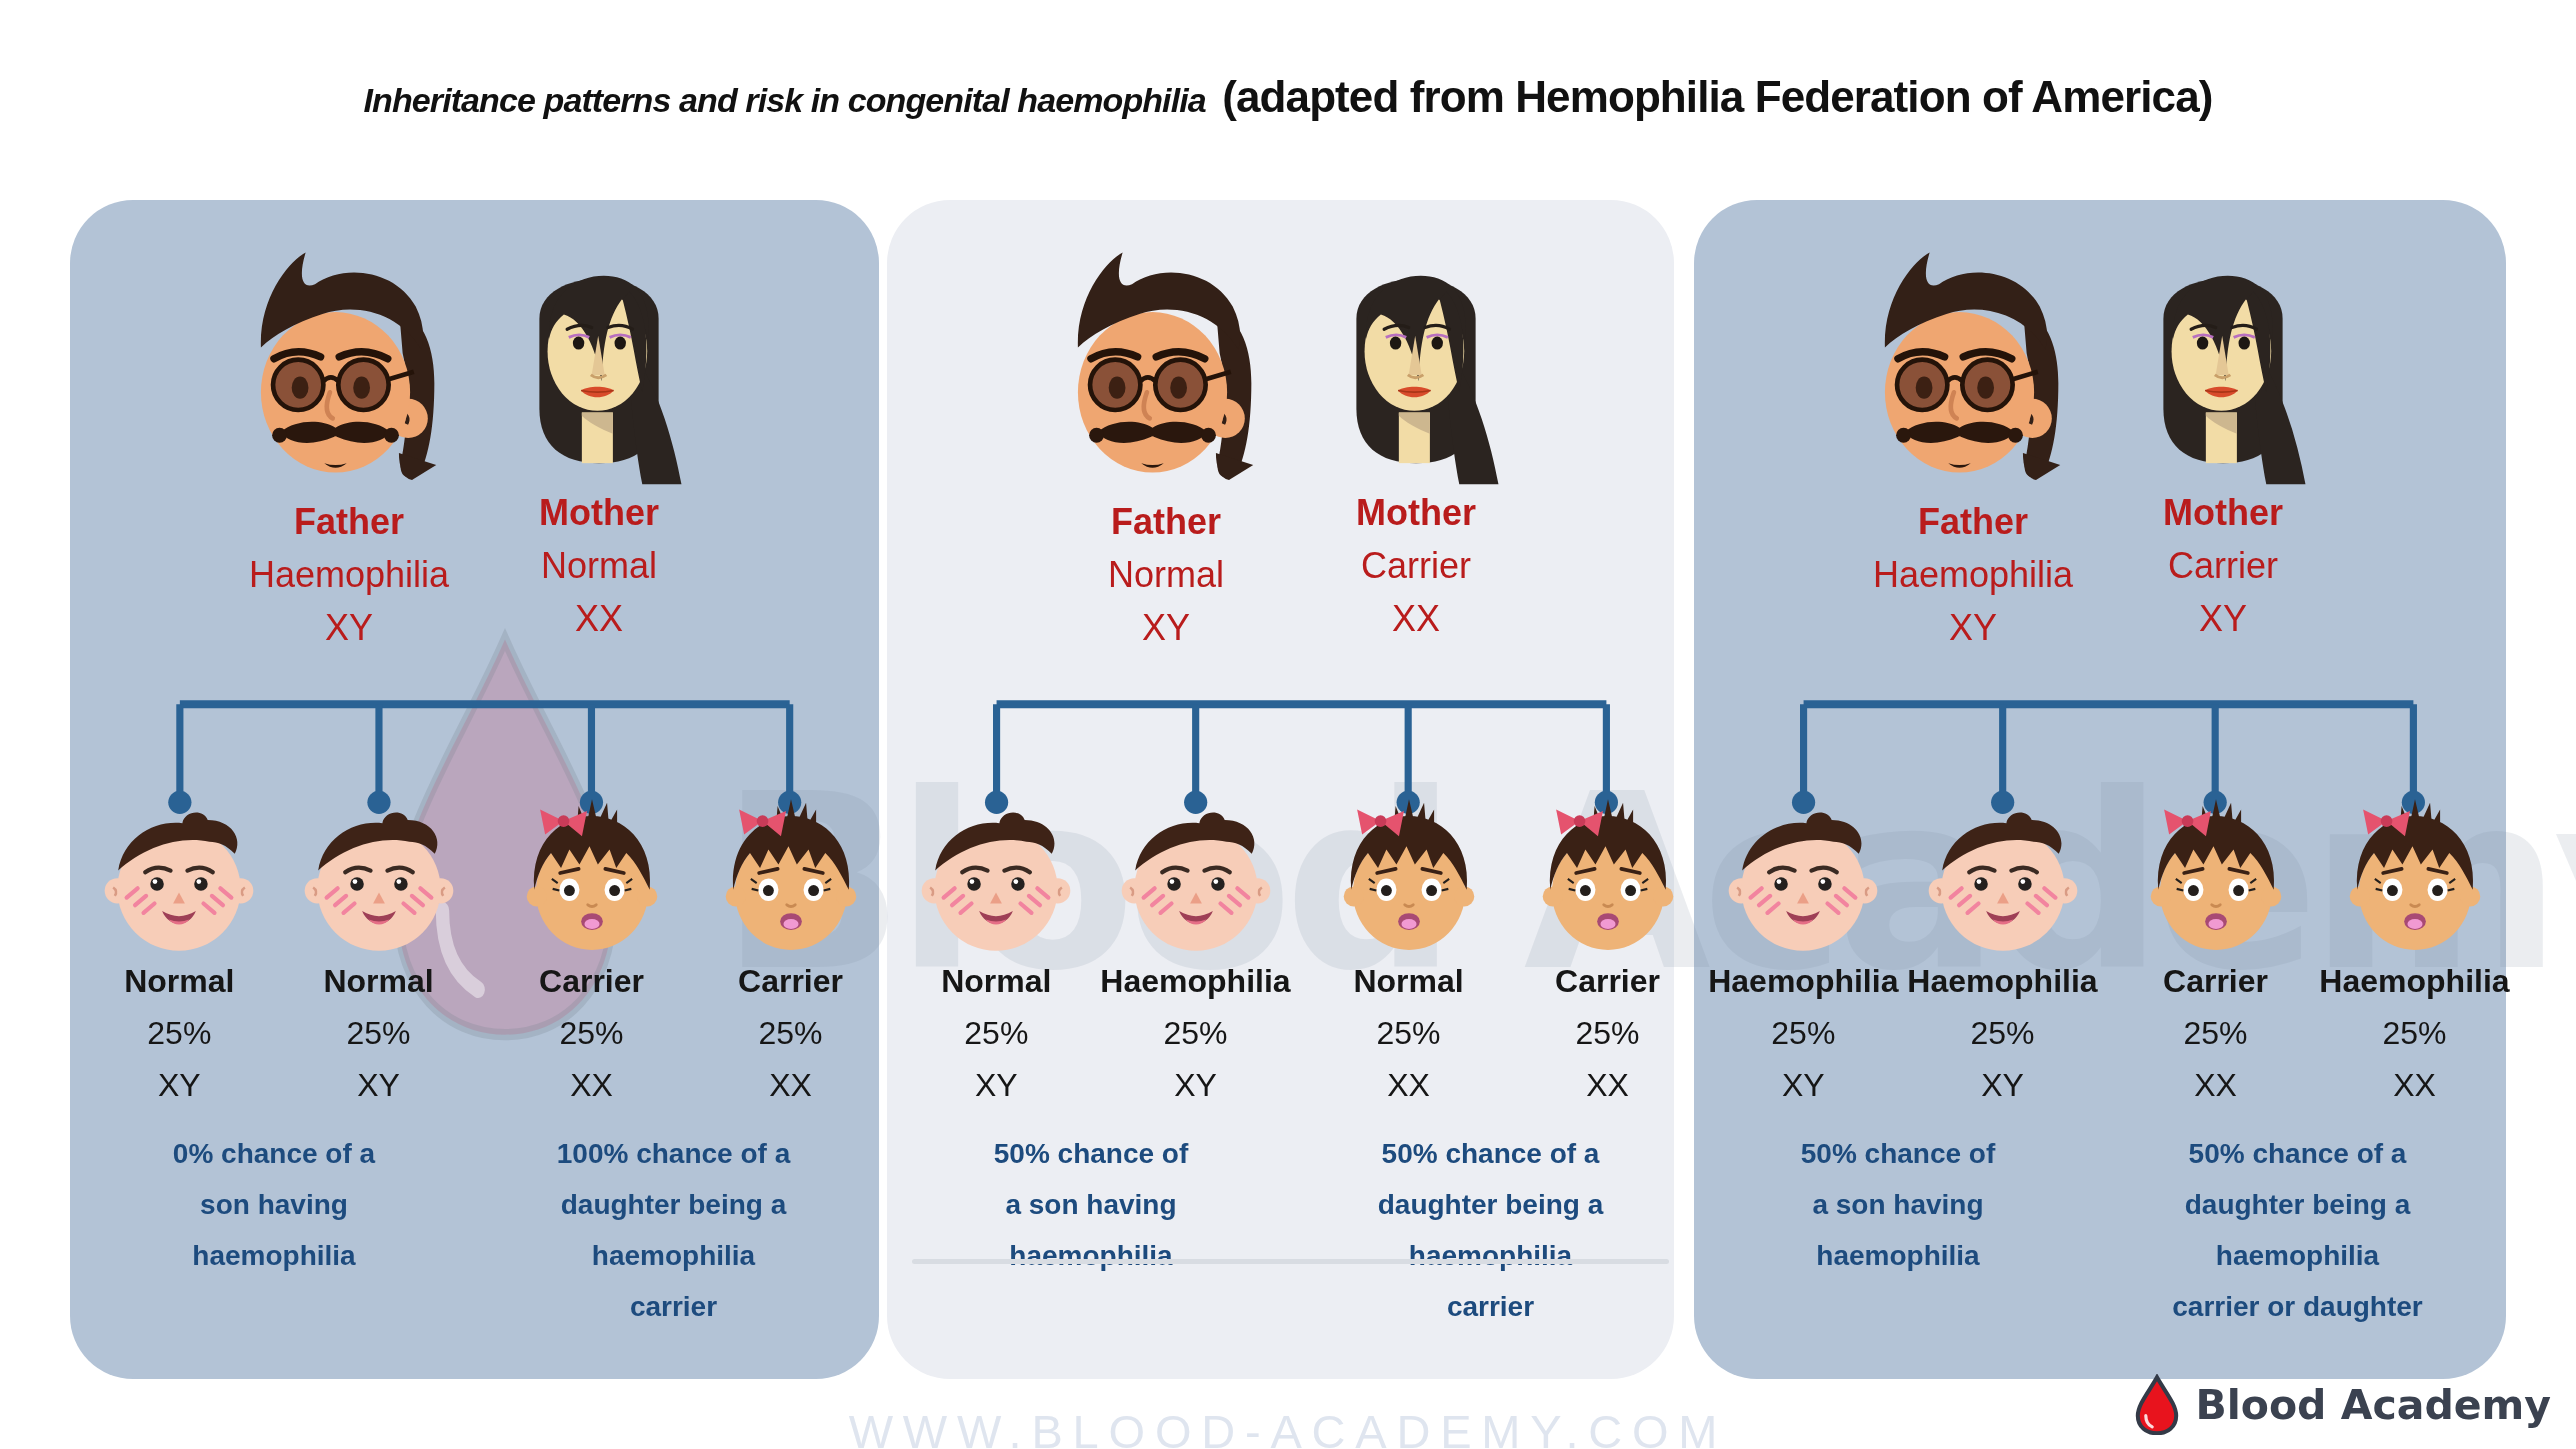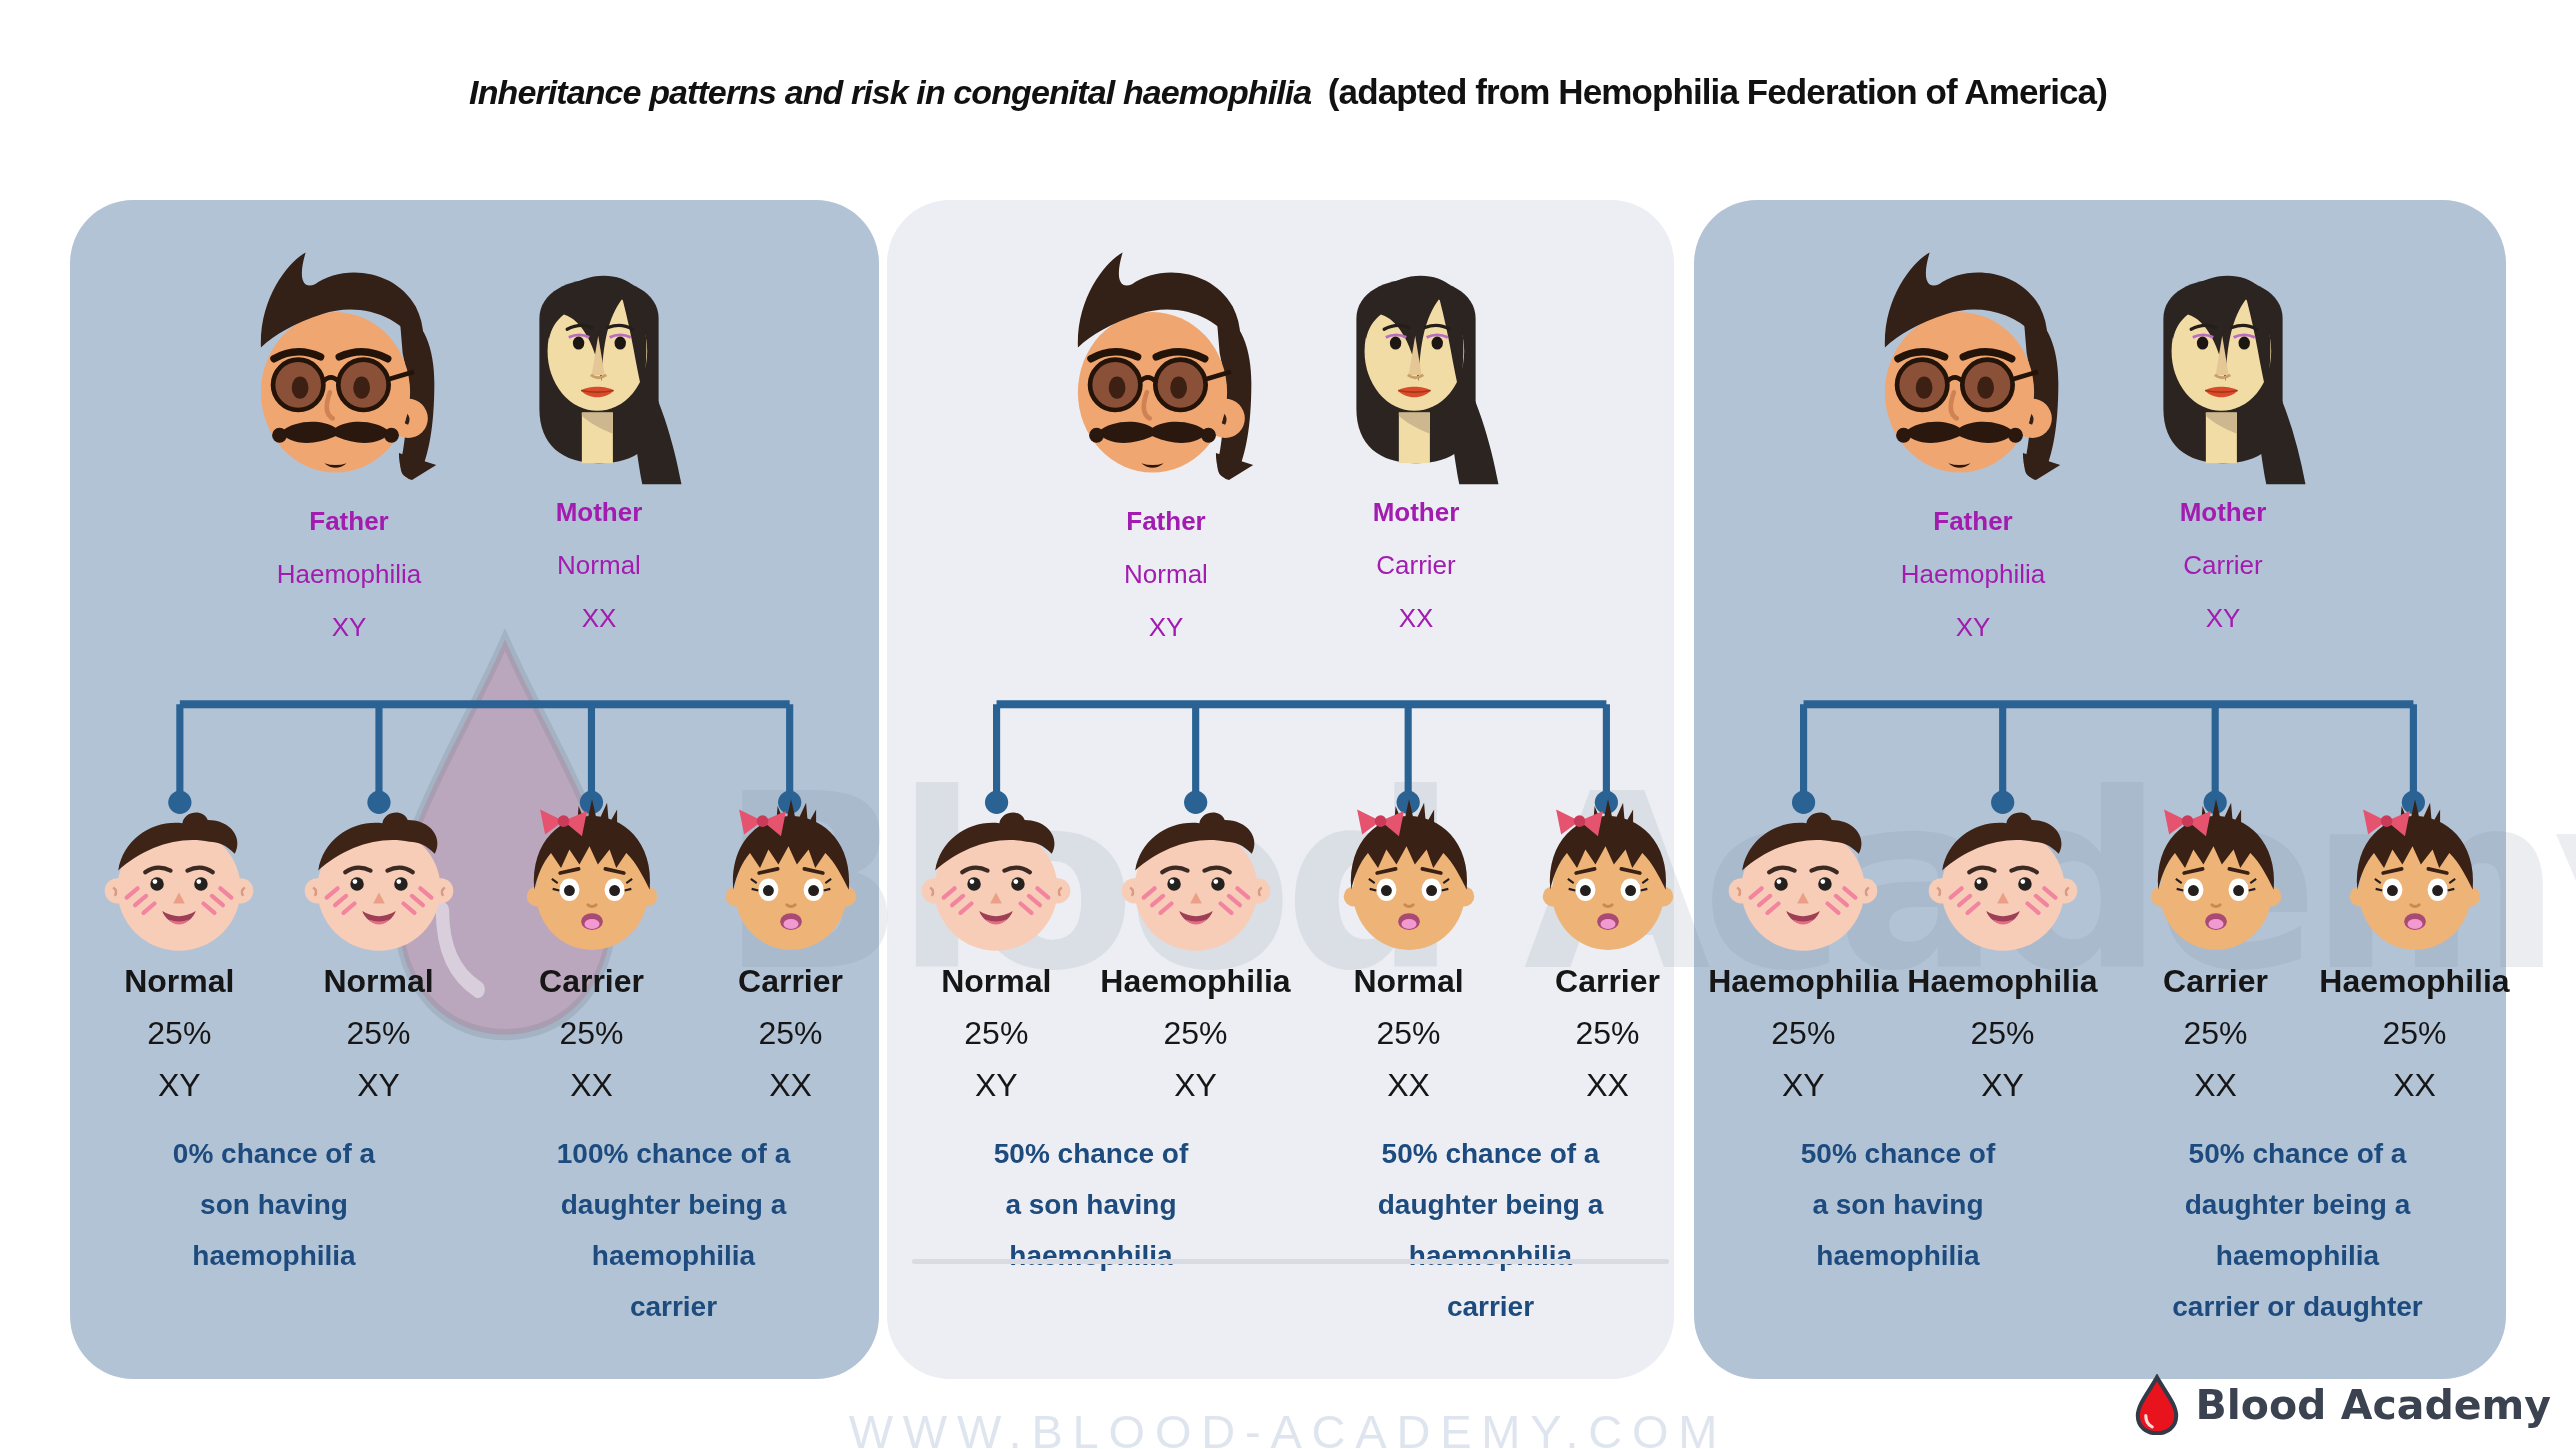--- a/index.html
+++ b/index.html
@@ -4,35 +4,35 @@
 <title>Inheritance patterns and risk in congenital haemophilia</title>
 <style>
   html,body{margin:0;padding:0;background:#fff;}
   #canvas{
     position:relative;width:2576px;height:1449px;background:#fff;overflow:hidden;
     font-family:"Liberation Sans", sans-serif;color:#111;
   }
   
   #title{position:absolute;left:0;top:72px;width:100%;text-align:center;white-space:nowrap;z-index:3;}
   #title .t-main{font-size:34px;font-weight:bold;letter-spacing:-0.9px;color:var(--title);font-style:italic;}
-  #title .t-suffix{font-size:35px;font-weight:bold;letter-spacing:-0.9px;margin-left:12.5px;color:var(--title);}
+  #title .t-suffix{font-size:44px;font-weight:bold;letter-spacing:-0.9px;margin-left:12.5px;color:var(--title);}
   
   .panel{position:absolute;top:200px;height:1179px;border-radius:63px;}
   .panel.p-blue{background:var(--panel-blue);}
   .panel.p-light{background:var(--panel-light);}
   #panel1{left:70px;width:809px;}
   #panel2{left:887px;width:787px;}
   #panel3{left:1694px;width:812px;}
   .panel > *{position:absolute;z-index:2;}
   
   .parent-col{display:flex;flex-direction:column;align-items:center;width:286px;}
   .parent-col.father{left:136px;top:43px;}
   .parent-col.mother{left:386px;top:41px;}
   .parent-col svg{display:block;}
-  .plabel{text-align:center;font-size:26px;line-height:53px;white-space:nowrap;color:#a21caf;}
+  .plabel{text-align:center;font-size:36px;line-height:53px;white-space:nowrap;color:#b91c1c;}
   .plabel .role{font-weight:bold;}
   
   .tree{left:0;top:497px;}
   .tree path, .tree line{stroke:var(--connector);fill:none;}
   .tree circle{fill:var(--connector);}
   
   .child-col{width:233px;display:flex;flex-direction:column;align-items:center;top:596px;}
   .child-col .face-boy{margin-top:7.2px;}
   .clabel{text-align:center;font-size:32px;line-height:52px;white-space:nowrap;color:#161616;}
   .clabel .status{font-weight:bold;}

